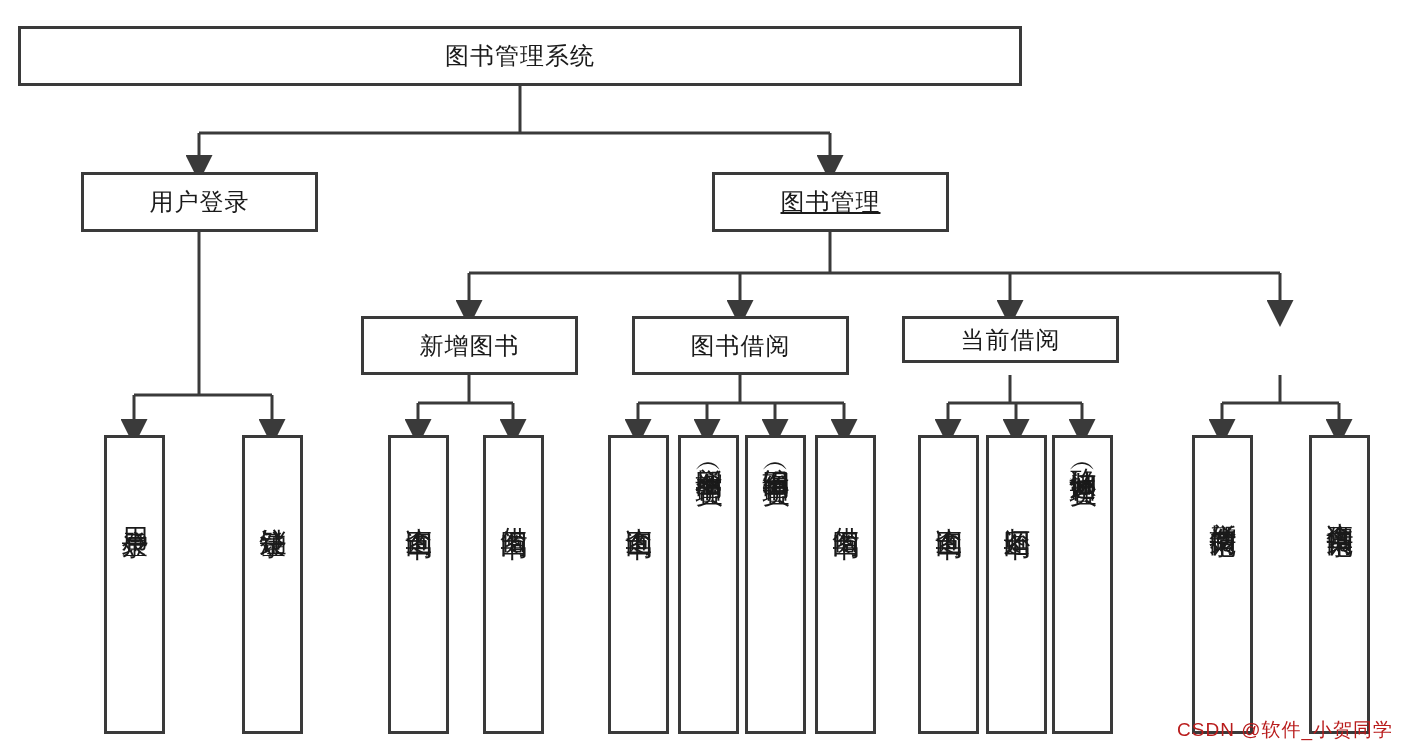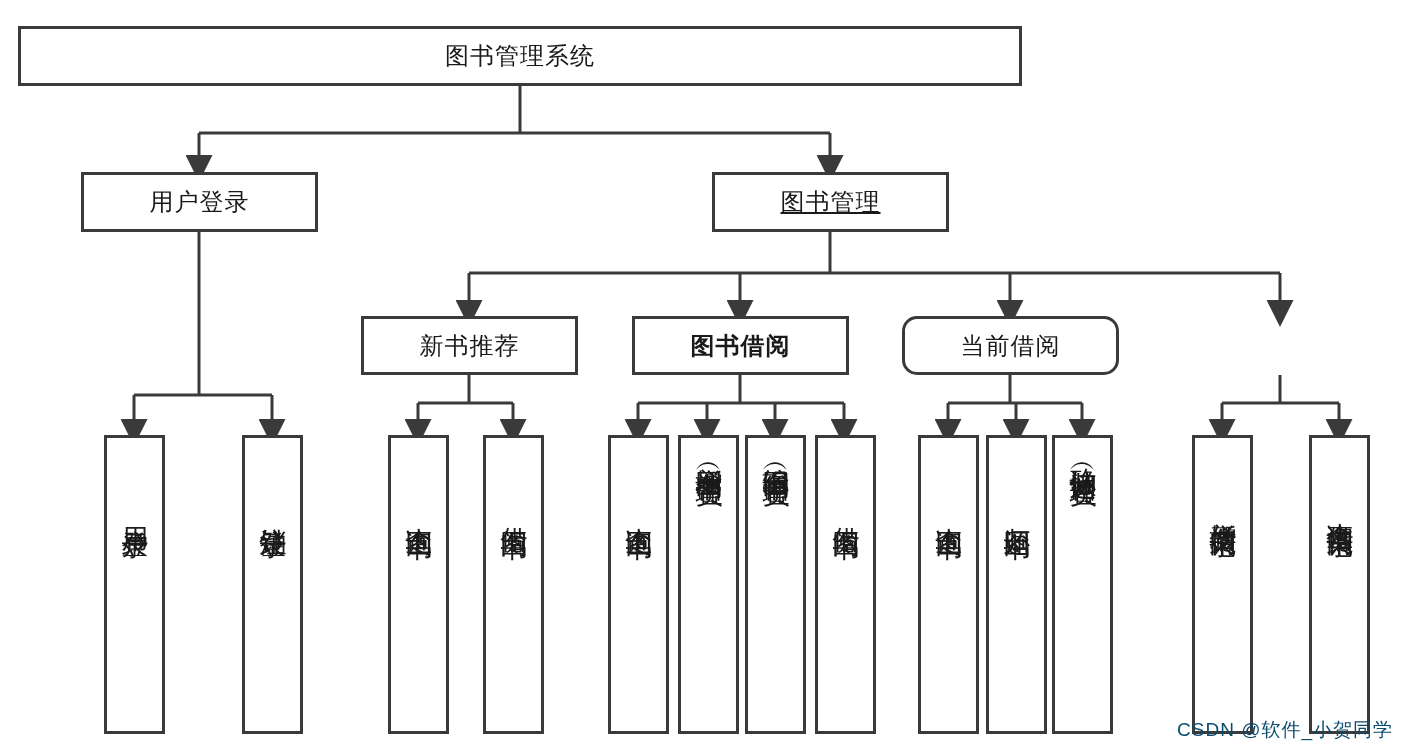--- a/index.html
+++ b/index.html
@@ -47,21 +47,21 @@
     max-height:280px;
   }
   .leaf.tall .label{max-height:282px;}
   .leaf.mid .label{padding-top:55px;}
   .leaf.low .label{padding-top:60px;}
   .watermark{
     position:absolute;
     right:12px;
     bottom:4px;
     font-size:19px;
-    color:#0c4a6e;
+    color:#b91c1c;
     letter-spacing:1px;
     white-space:nowrap;
     pointer-events:none;
   }
   svg.links{
     position:absolute;left:0;top:0;width:1405px;height:747px;
     pointer-events:none;
   }
 </style>
 </head>
@@ -124,26 +124,26 @@
   </div>
 
   <div class="node" style="left:81px;top:172px;width:237px;height:60px;">
     <span class="label">用户登录</span>
   </div>
   <div class="node" style="left:712px;top:172px;width:237px;height:60px;text-decoration:underline;">
     <span class="label">图书管理</span>
   </div>
 
   <div class="node" style="left:361px;top:316px;width:217px;height:59px;">
-    <span class="label">新书推荐</span>
+    <span class="label">新增图书</span>
   </div>
-  <div class="node" style="left:632px;top:316px;width:217px;height:59px;font-weight:bold;">
+  <div class="node" style="left:632px;top:316px;width:217px;height:59px;">
     <span class="label">图书借阅</span>
   </div>
-  <div class="node" style="left:902px;top:316px;width:217px;height:59px;border-radius:15px;">
+  <div class="node" style="left:902px;top:316px;width:217px;height:47px;">
     <span class="label">当前借阅</span>
   </div>
 
   <div class="node leaf low" style="left:104px;top:435px;width:61px;height:299px;">
     <span class="label">用户登录</span>
   </div>
   <div class="node leaf low" style="left:242px;top:435px;width:61px;height:299px;">
     <span class="label">注销登录</span>
   </div>
 

